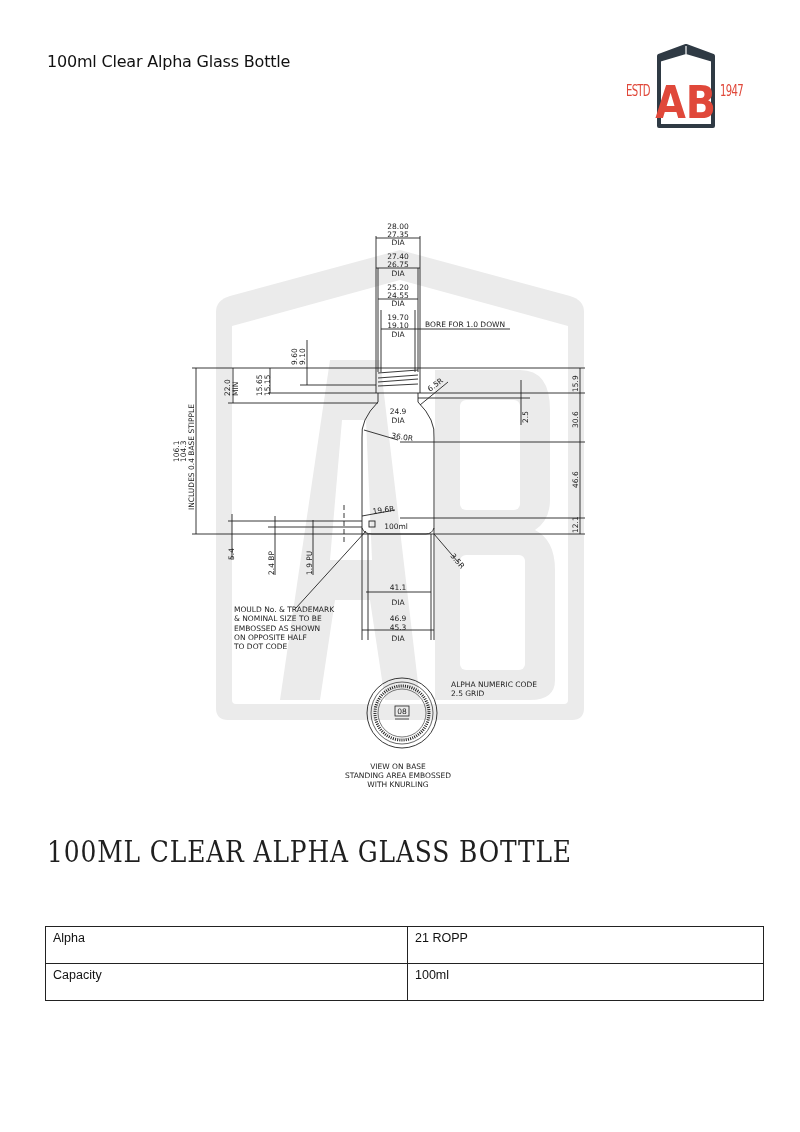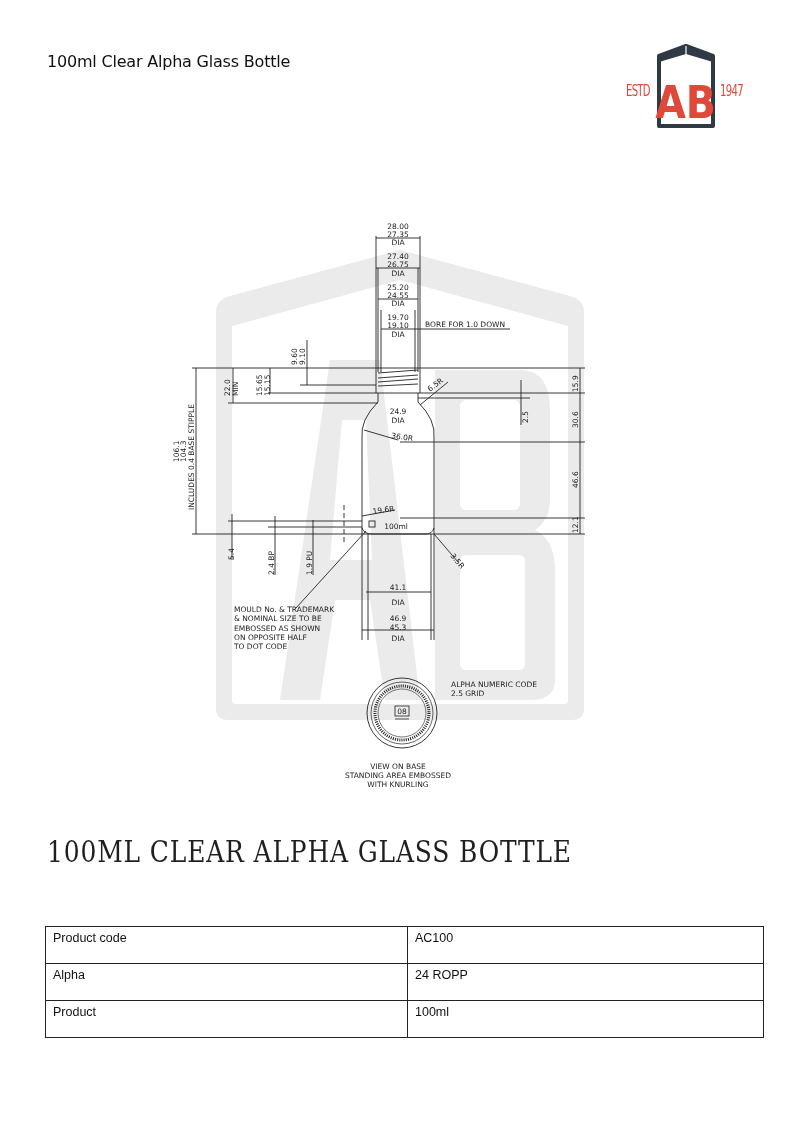--- a/index.html
+++ b/index.html
@@ -175,26 +175,22 @@
 
   <text x="398" y="769" text-anchor="middle">VIEW ON BASE</text>
   <text x="398" y="778" text-anchor="middle">STANDING AREA EMBOSSED</text>
   <text x="398" y="787" text-anchor="middle">WITH KNURLING</text>
 </svg>
 
 <div class="heading">100ML CLEAR ALPHA GLASS BOTTLE</div>
 
 <table class="spec">
   <tbody>
-      <tr>
-    <td class="label">Product code</td>
-    <td>AC100</td>
+  <tr>
+    <td class="label">Alpha</td>
+    <td>21 ROPP</td>
   </tr>
   <tr>
-    <td class="label">Alpha</td>
-    <td>24 ROPP</td>
-  </tr>
-  <tr>
-    <td class="label">Product</td>
+    <td class="label">Capacity</td>
     <td>100ml</td>
   </tr>
 </tbody>
   </table>
 
 </body></html>

